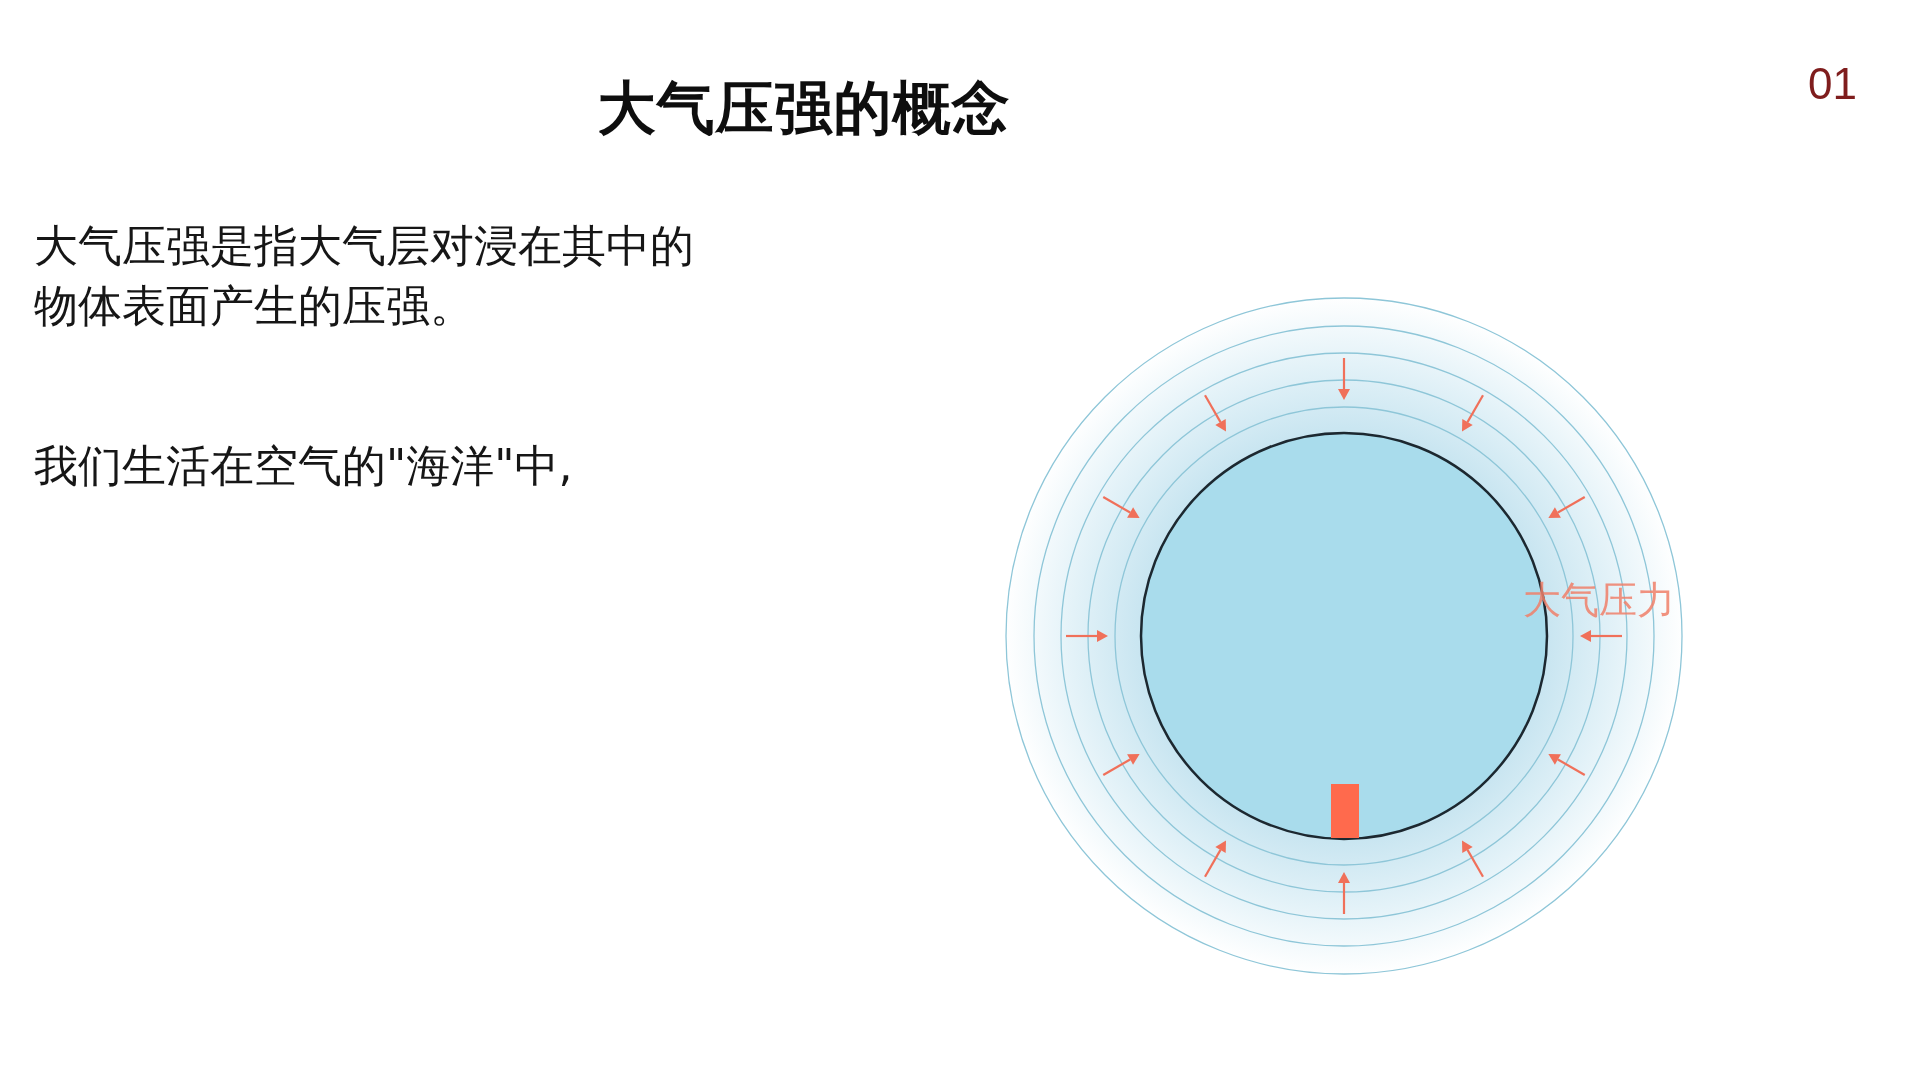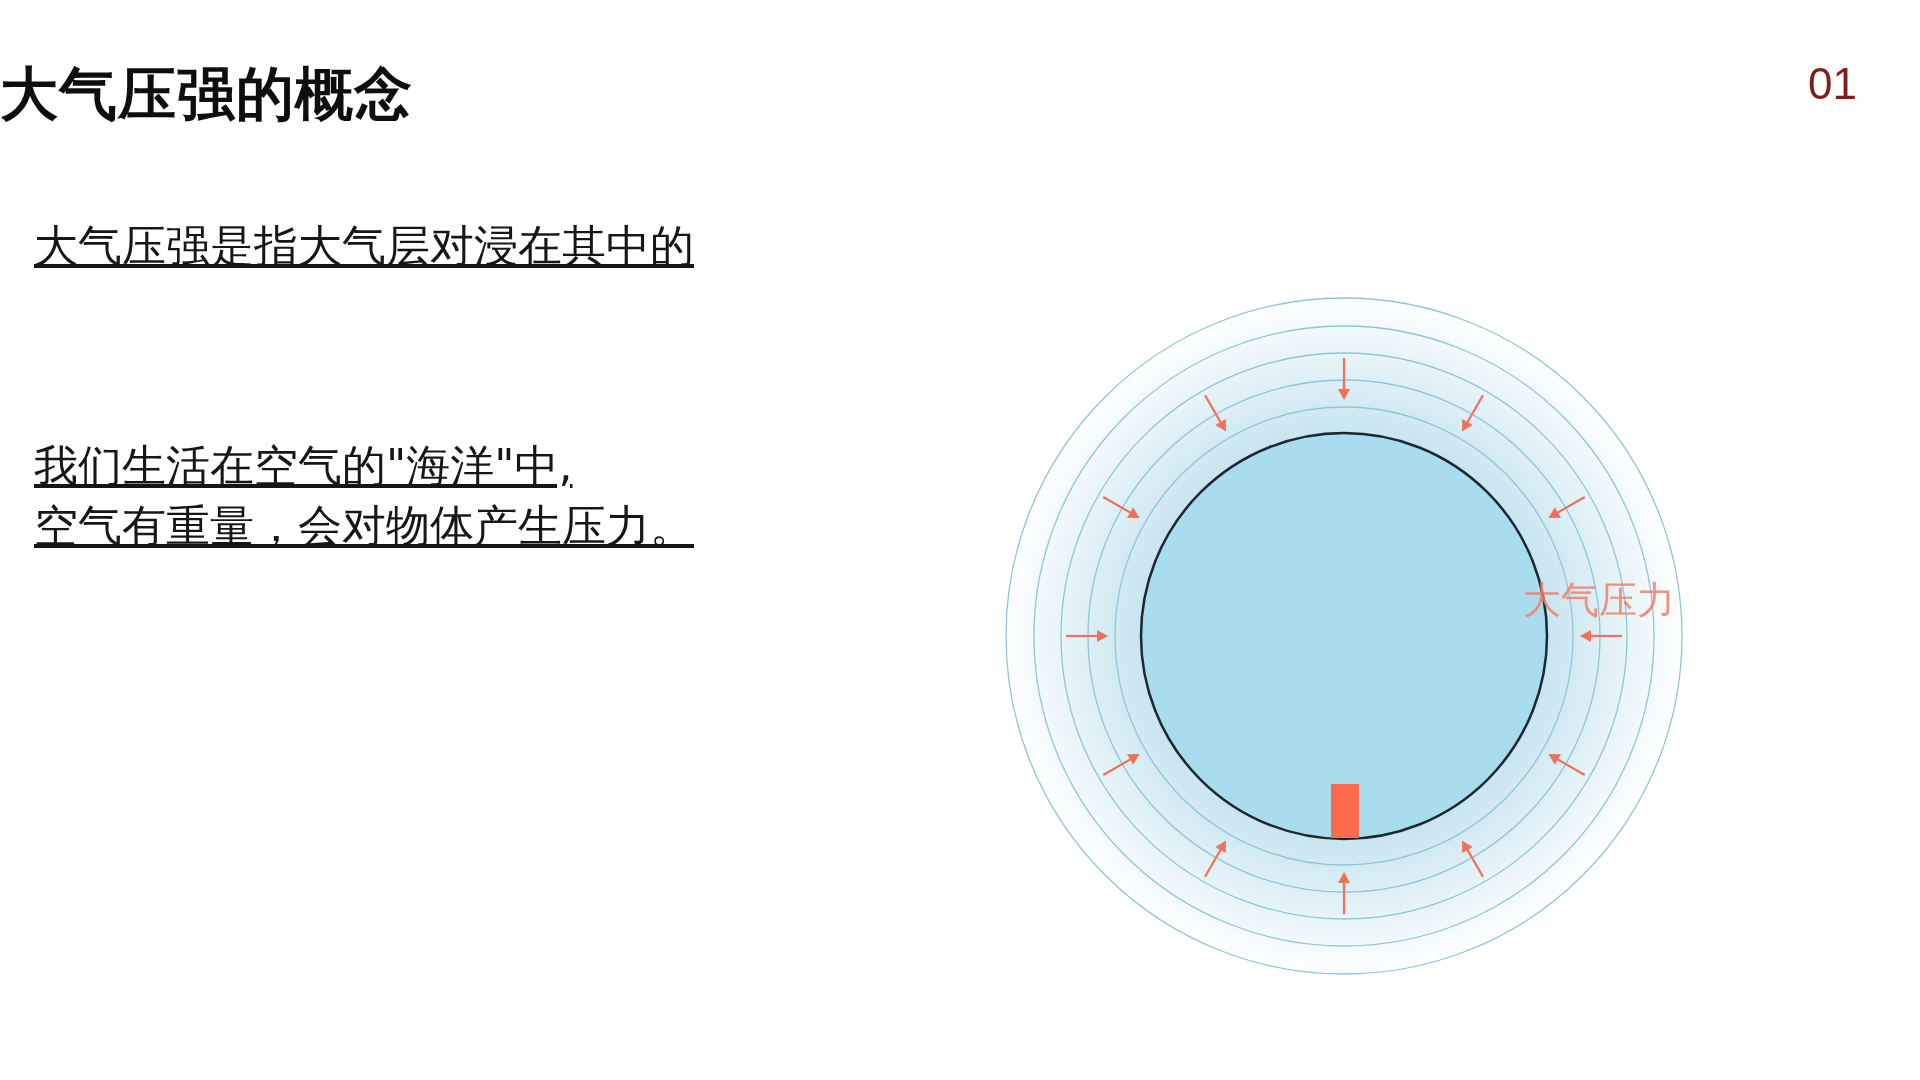--- a/index.html
+++ b/index.html
@@ -12,21 +12,22 @@
       height: 1080px;
       position: relative;
       overflow: hidden;
       font-family: "DejaVu Sans", "Liberation Sans", sans-serif;
       color: #111111;
     }
     .slide-title {
       position: absolute;
       left: 0;
       width: 1608px;
-      top: 58px;
+      top: 72px;
+      text-align: center;
       font-size: 58px;
       font-weight: bold;
       line-height: 72px;
       color: #0e0e0e;
       letter-spacing: 1px;
     }
     .page-number {
       position: absolute;
       left: 1808px;
       top: 58px;
@@ -35,21 +36,20 @@
       color: #7f1d1d;
       font-family: "Liberation Sans", sans-serif;
     }
     .body-text {
       position: absolute;
       left: 34px;
       width: 760px;
       font-size: 44px;
       line-height: 60px;
       color: #161616;
-      text-decoration: underline;
     }
     .body-text .line {
       display: block;
       white-space: nowrap;
     }
     .para-1 { top: 216px; }
     .para-2 { top: 436px; }
     .diagram {
       position: absolute;
       left: 0;
@@ -65,25 +65,25 @@
     }
   </style>
 </head>
 <body>
 
 <div class="slide-title">大气压强的概念</div>
 <div class="page-number">01</div>
 
 <div class="body-text para-1">
   <span class="line">大气压强是指大气层对浸在其中的</span>
+  <span class="line">物体表面产生的压强。</span>
 </div>
 
 <div class="body-text para-2">
   <span class="line">我们生活在空气的"海洋"中,</span>
-  <span class="line">空气有重量，会对物体产生压力。</span>
 </div>
 
 <svg class="diagram" width="1920" height="1080" viewBox="0 0 1920 1080" xmlns="http://www.w3.org/2000/svg">
   <defs>
     <radialGradient id="atmoGrad" gradientUnits="userSpaceOnUse" cx="1344" cy="636" r="340">
       <stop offset="0.58" stop-color="#c6e4f0"></stop>
       <stop offset="0.80" stop-color="#e3f2f8"></stop>
       <stop offset="1" stop-color="#ffffff"></stop>
     </radialGradient>
   </defs>

